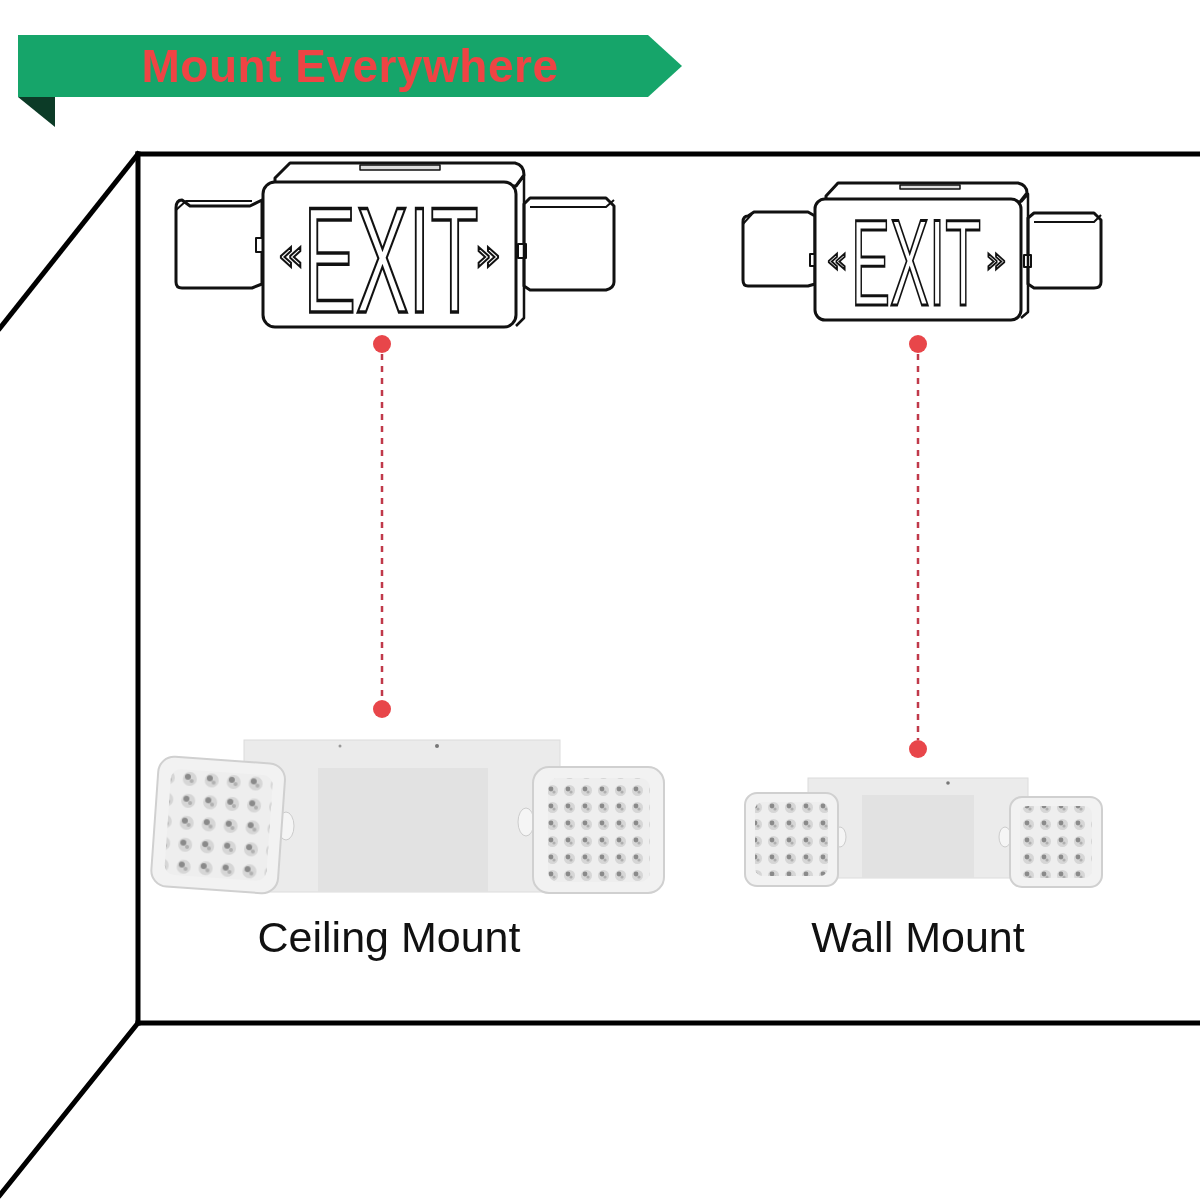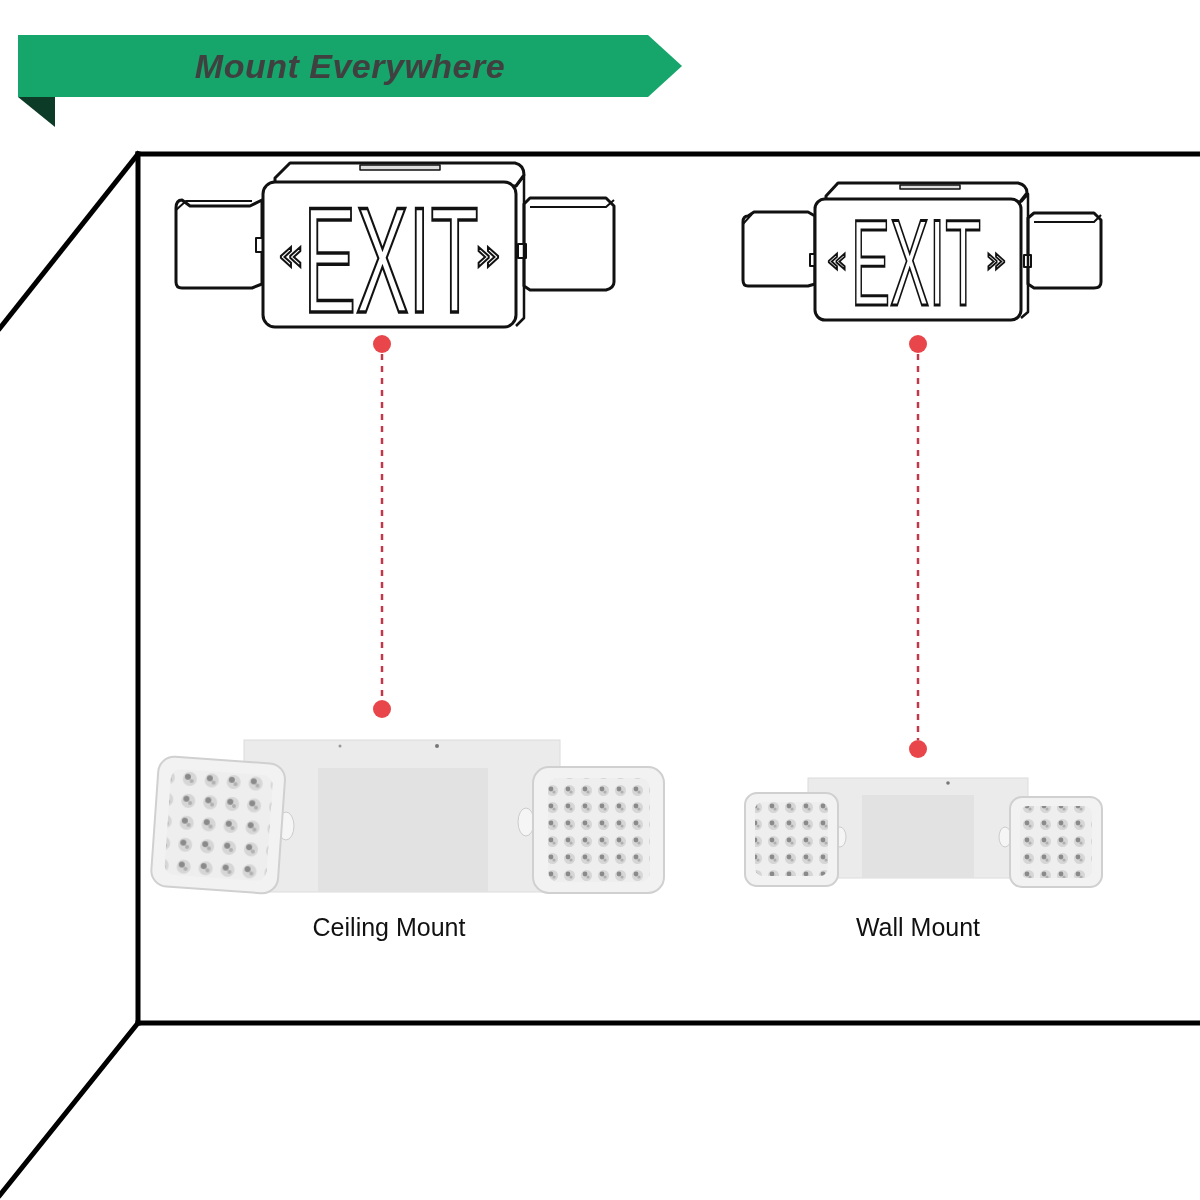--- a/index.html
+++ b/index.html
@@ -1,19 +1,19 @@
 <!DOCTYPE html>
 <html><head>
 <meta charset="utf-8">
 <style>
   html, body { margin: 0; padding: 0; background: #ffffff; }
   body { width: 1200px; height: 1200px; position: relative; overflow: hidden; font-family: "Liberation Sans", sans-serif; }
   #scene { position: absolute; left: 0; top: 0; width: 1200px; height: 1200px; }
-  .banner-text { position: absolute; left: 20px; top: 35px; width: 620px; height: 62px; display: flex; align-items: center; justify-content: center; color: #404040; font-family: "Liberation Sans", sans-serif; font-weight: bold; font-size: 34px; letter-spacing: 0.5px; padding-left: 40px; box-sizing: border-box; font-style: italic; }
-  .label { position: absolute; font-family: "Liberation Sans", sans-serif; font-size: 25px; color: #111111; white-space: nowrap; transform: translateX(-50%); }
+  .banner-text { position: absolute; left: 20px; top: 35px; width: 620px; height: 62px; display: flex; align-items: center; justify-content: center; color: #ef4444; font-family: "Liberation Sans", sans-serif; font-weight: bold; font-size: 46px; letter-spacing: 0.5px; padding-left: 40px; box-sizing: border-box; }
+  .label { position: absolute; font-family: "Liberation Sans", sans-serif; font-size: 43px; color: #111111; white-space: nowrap; transform: translateX(-50%); }
   .exit-text { font-family: "Liberation Sans", sans-serif; }
 </style>
 </head>
 <body>
 
 <svg id="scene" viewBox="0 0 1200 1200" xmlns="http://www.w3.org/2000/svg">
   <defs>
     <pattern id="ledpat" width="22" height="22" patternUnits="userSpaceOnUse">
       <rect width="22" height="22" fill="#eeeeee"></rect>
       <circle cx="11" cy="11" r="7" fill="#d6d6d6"></circle>

